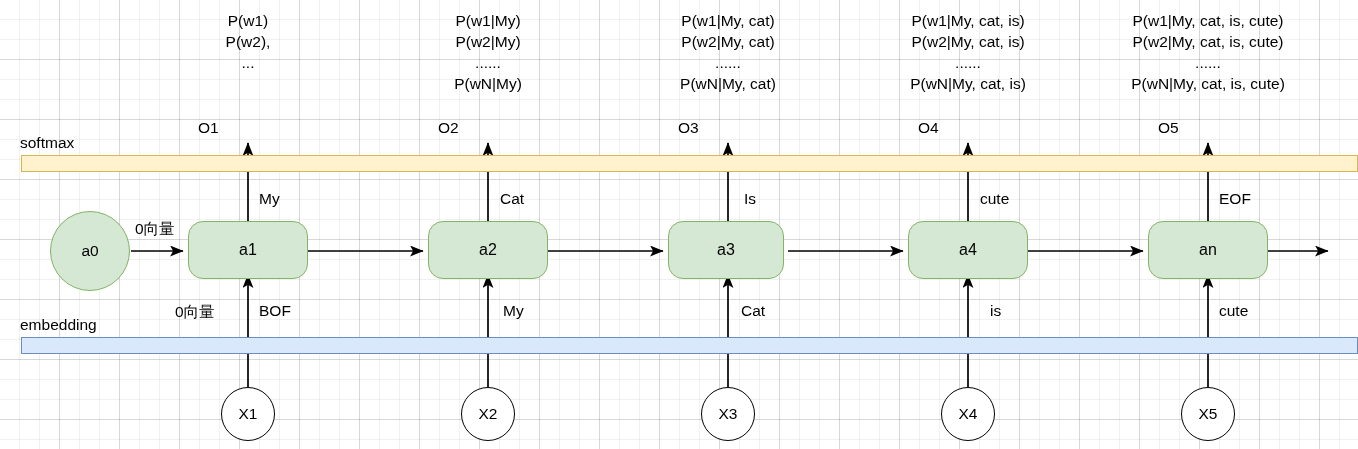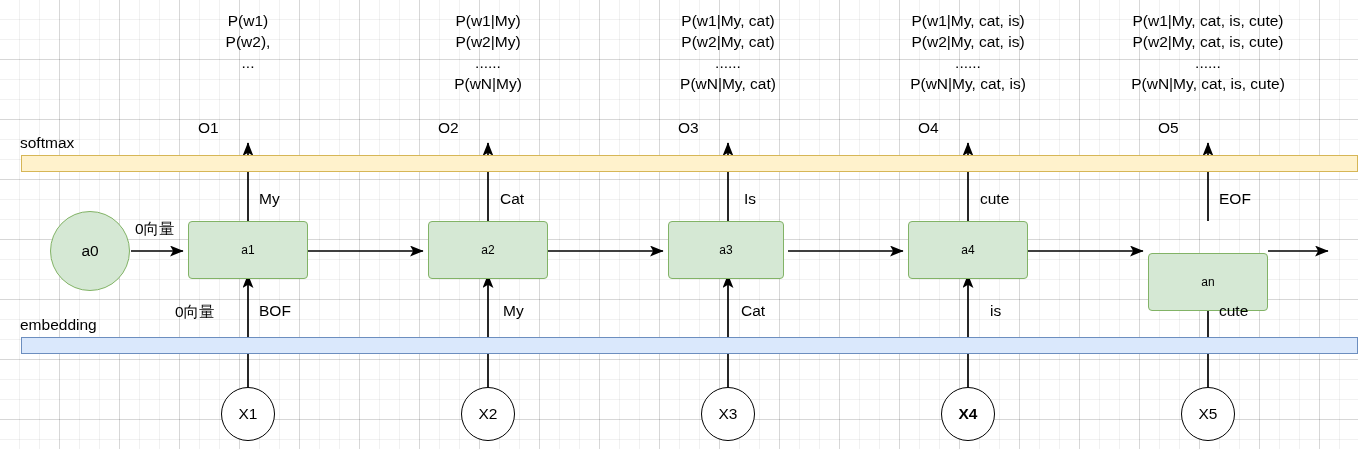--- a/index.html
+++ b/index.html
@@ -64,25 +64,25 @@
     white-space: nowrap;
     color: #000;
   }
 
   
   .cell {
     position: absolute;
     box-sizing: border-box;
     background: #d5e8d4;
     border: 1.4px solid #82b366;
-    border-radius: 4px;
+    border-radius: 15px;
     display: flex;
     align-items: center;
     justify-content: center;
-    font-size: 12px;
+    font-size: 16px;
     color: #000;
     text-align: center;
   }
   .cell-a0 {
     position: absolute;
     box-sizing: border-box;
     background: #d5e8d4;
     border: 1.4px solid #82b366;
     border-radius: 50%;
     display: flex;
@@ -205,31 +205,31 @@
   <div class="edge-label" style="left:980px; top:190px;">cute</div>
   <div class="edge-label" style="left:1219px; top:190px;">EOF</div>
 
   <div class="cell-a0" style="left:50px; top:211px; width:80px; height:80px;">a0</div>
   <div class="edge-label" style="left:135px; top:219px;">0向量</div>
 
   <div class="cell" style="left:188px; top:221px; width:120px; height:58px;">a1</div>
   <div class="cell" style="left:428px; top:221px; width:120px; height:58px;">a2</div>
   <div class="cell" style="left:668px; top:221px; width:116px; height:58px;">a3</div>
   <div class="cell" style="left:908px; top:221px; width:120px; height:58px;">a4</div>
-  <div class="cell" style="left:1148px; top:221px; width:120px; height:58px;margin-top:32px;">an</div>
+  <div class="cell" style="left:1148px; top:221px; width:120px; height:58px;">an</div>
 
   <div class="edge-label" style="left:175px; top:302px;">0向量</div>
   <div class="edge-label" style="left:259px; top:302px;">BOF</div>
   <div class="edge-label" style="left:503px; top:302px;">My</div>
   <div class="edge-label" style="left:741px; top:302px;">Cat</div>
   <div class="edge-label" style="left:990px; top:302px;">is</div>
   <div class="edge-label" style="left:1219px; top:302px;">cute</div>
 
   <div class="band-label" style="left:20px; top:316px;">embedding</div>
   <div class="band embedding" style="left:21px; top:337px; width:1337px; height:17px;"></div>
 
   <div class="xnode" style="left:221px; top:387px; width:54px; height:54px;">X1</div>
   <div class="xnode" style="left:461px; top:387px; width:54px; height:54px;">X2</div>
   <div class="xnode" style="left:701px; top:387px; width:54px; height:54px;">X3</div>
-  <div class="xnode" style="left:941px; top:387px; width:54px; height:54px;font-weight:bold;">X4</div>
+  <div class="xnode" style="left:941px; top:387px; width:54px; height:54px;">X4</div>
   <div class="xnode" style="left:1181px; top:387px; width:54px; height:54px;">X5</div>
 
 </div>
 
 </body></html>

